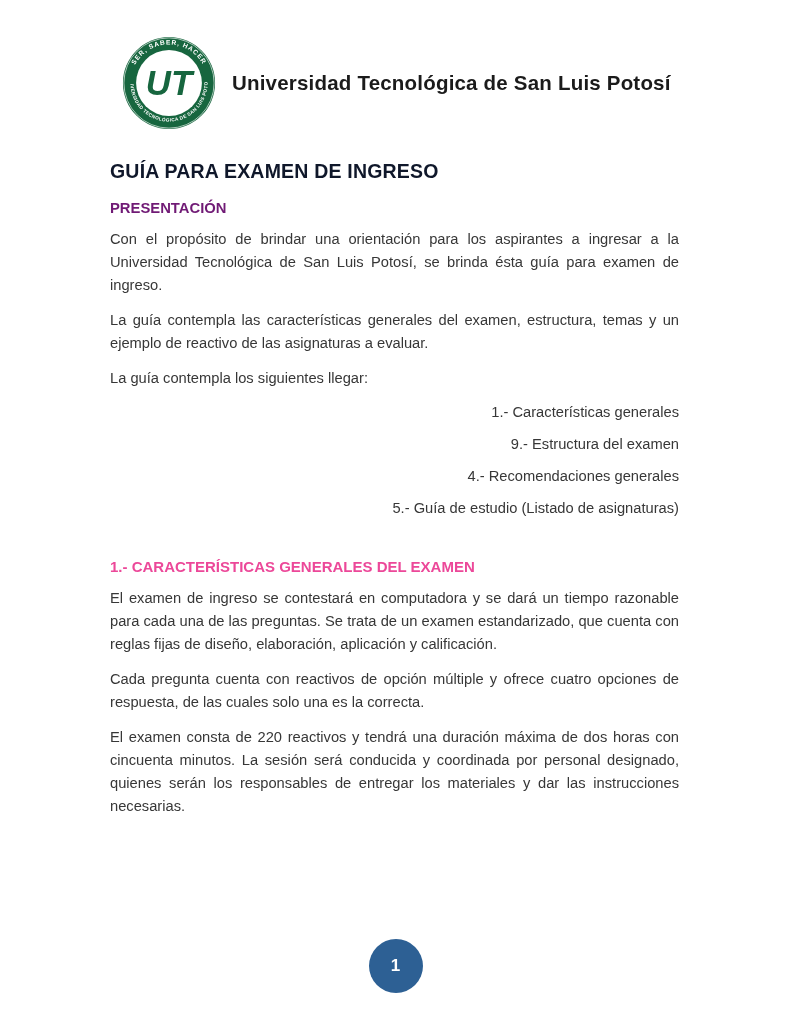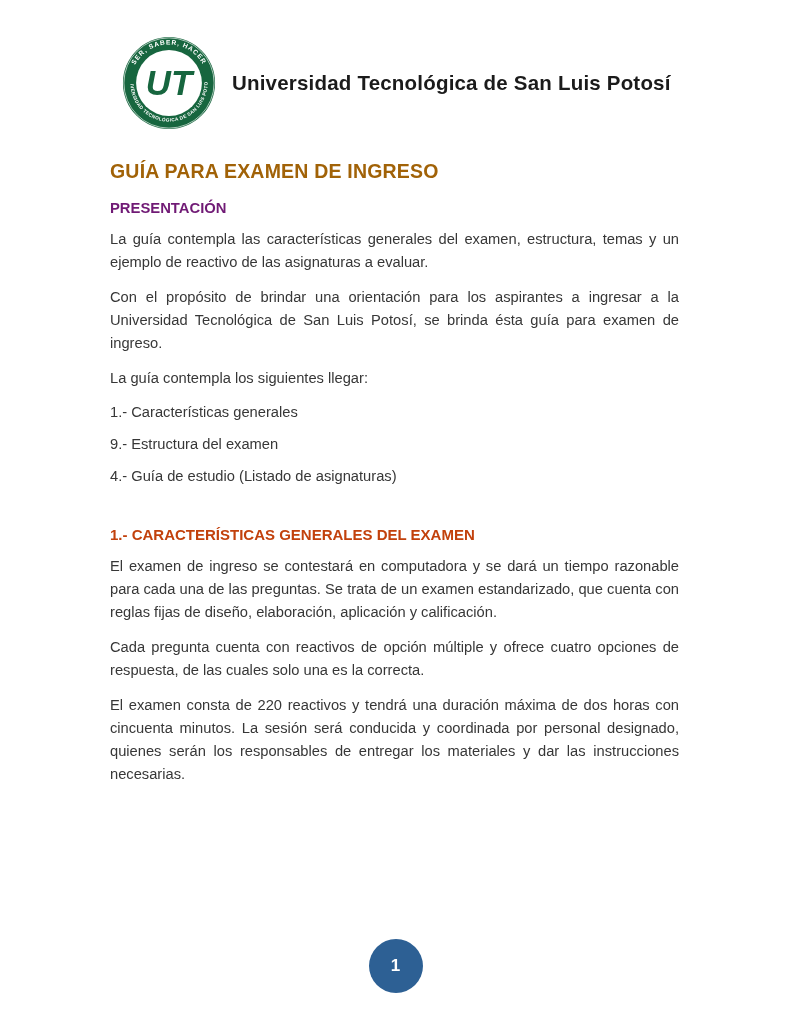--- a/index.html
+++ b/index.html
@@ -32,21 +32,21 @@
     font-size: 20.5px;
     font-weight: bold;
     color: #1b1b1b;
     margin: 0;
     letter-spacing: 0.2px;
   }
   
   .doc-title {
     font-size: 19.5px;
     font-weight: bold;
-    color: #a16207;
+    color: #0f172a;
     margin: 30px 0 0 0;
     letter-spacing: 0.2px;
   }
   .subheading {
     font-size: 14.8px;
     font-weight: bold;
     color: #701a75;
     margin: 17px 0 0 0;
   }
   .body-p {
@@ -54,25 +54,25 @@
     line-height: 23px;
     text-align: justify;
     margin: 12px 0 0 0;
   }
   .list-p {
     font-size: 14.7px;
     line-height: 23px;
     margin: 9px 0 0 0;
     white-space: pre-wrap;
   }
-  .list-block { margin-top: 11px; }
+  .list-block { margin-top: 11px; text-align: right; }
   .section-heading {
     font-size: 15px;
     font-weight: bold;
-    color: #c2410c;
+    color: #ec4899;
     margin: 38px 0 4px 0;
   }
   
   .page-badge {
     position: absolute;
     left: 50%;
     bottom: 31px;
     transform: translateX(-50%);
     width: 54px;
     height: 54px;
@@ -113,28 +113,29 @@
       </svg>
     </div>
     <h1 class="uni-name">Universidad Tecnológica de San Luis Potosí</h1>
   </header>
 
   <main>
     <h2 class="doc-title">GUÍA PARA EXAMEN DE INGRESO</h2>
 
     <h3 class="subheading">PRESENTACIÓN</h3>
 
+    <p class="body-p">Con el propósito de brindar una orientación para los aspirantes a ingresar a la Universidad Tecnológica de San Luis Potosí, se brinda ésta guía para examen de ingreso.</p>
     <p class="body-p">La guía contempla las características generales del examen, estructura, temas y un ejemplo de reactivo de las asignaturas a evaluar.</p>
-    <p class="body-p">Con el propósito de brindar una orientación para los aspirantes a ingresar a la Universidad Tecnológica de San Luis Potosí, se brinda ésta guía para examen de ingreso.</p>
     <p class="body-p">La guía contempla los siguientes llegar:</p>
 
     <div class="list-block">
       <p class="list-p">1.- Características generales</p>
       <p class="list-p">9.- Estructura del examen</p>
-      <p class="list-p">4.- Guía de estudio (Listado de asignaturas)</p>
+      <p class="list-p"> 4.- Recomendaciones generales</p>
+      <p class="list-p">5.- Guía de estudio (Listado de asignaturas)</p>
     </div>
 
     <h3 class="section-heading">1.- CARACTERÍSTICAS GENERALES DEL EXAMEN</h3>
 
     <p class="body-p">El examen de ingreso se contestará en computadora y se dará un tiempo razonable para cada una de las preguntas. Se trata de un examen estandarizado, que cuenta con reglas fijas de diseño, elaboración, aplicación y calificación.</p>
     <p class="body-p">Cada pregunta cuenta con reactivos de opción múltiple y ofrece cuatro opciones de respuesta, de las cuales solo una es la correcta.</p>
     <p class="body-p">El examen consta de 220 reactivos y tendrá una duración máxima de dos horas con cincuenta minutos. La sesión será conducida y coordinada por personal designado, quienes serán los responsables de entregar los materiales y dar las instrucciones necesarias.</p>
   </main>
 
   <footer>

